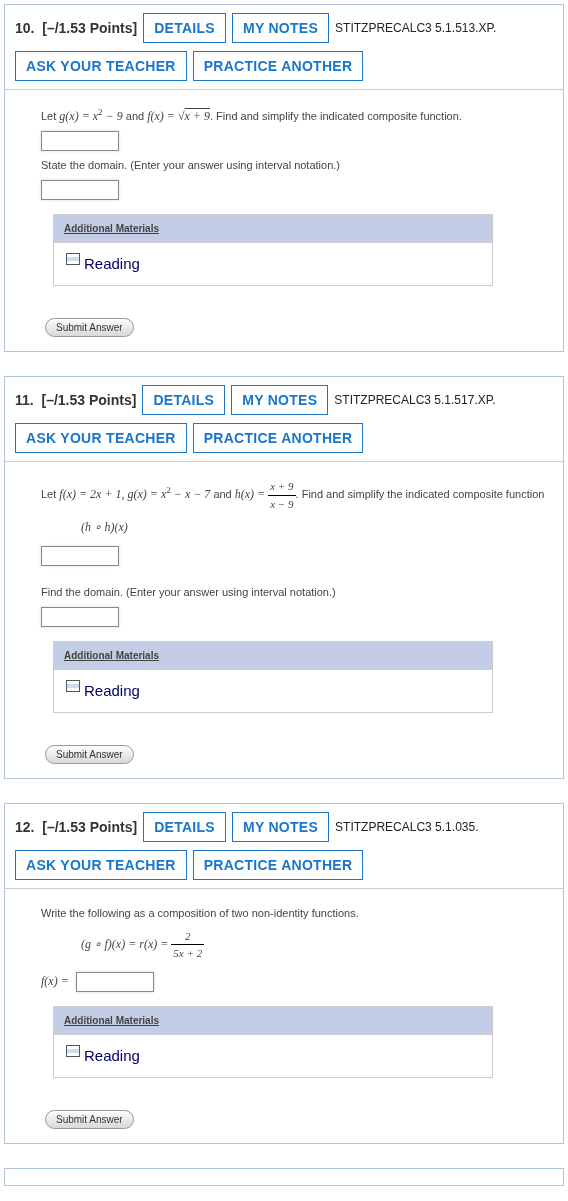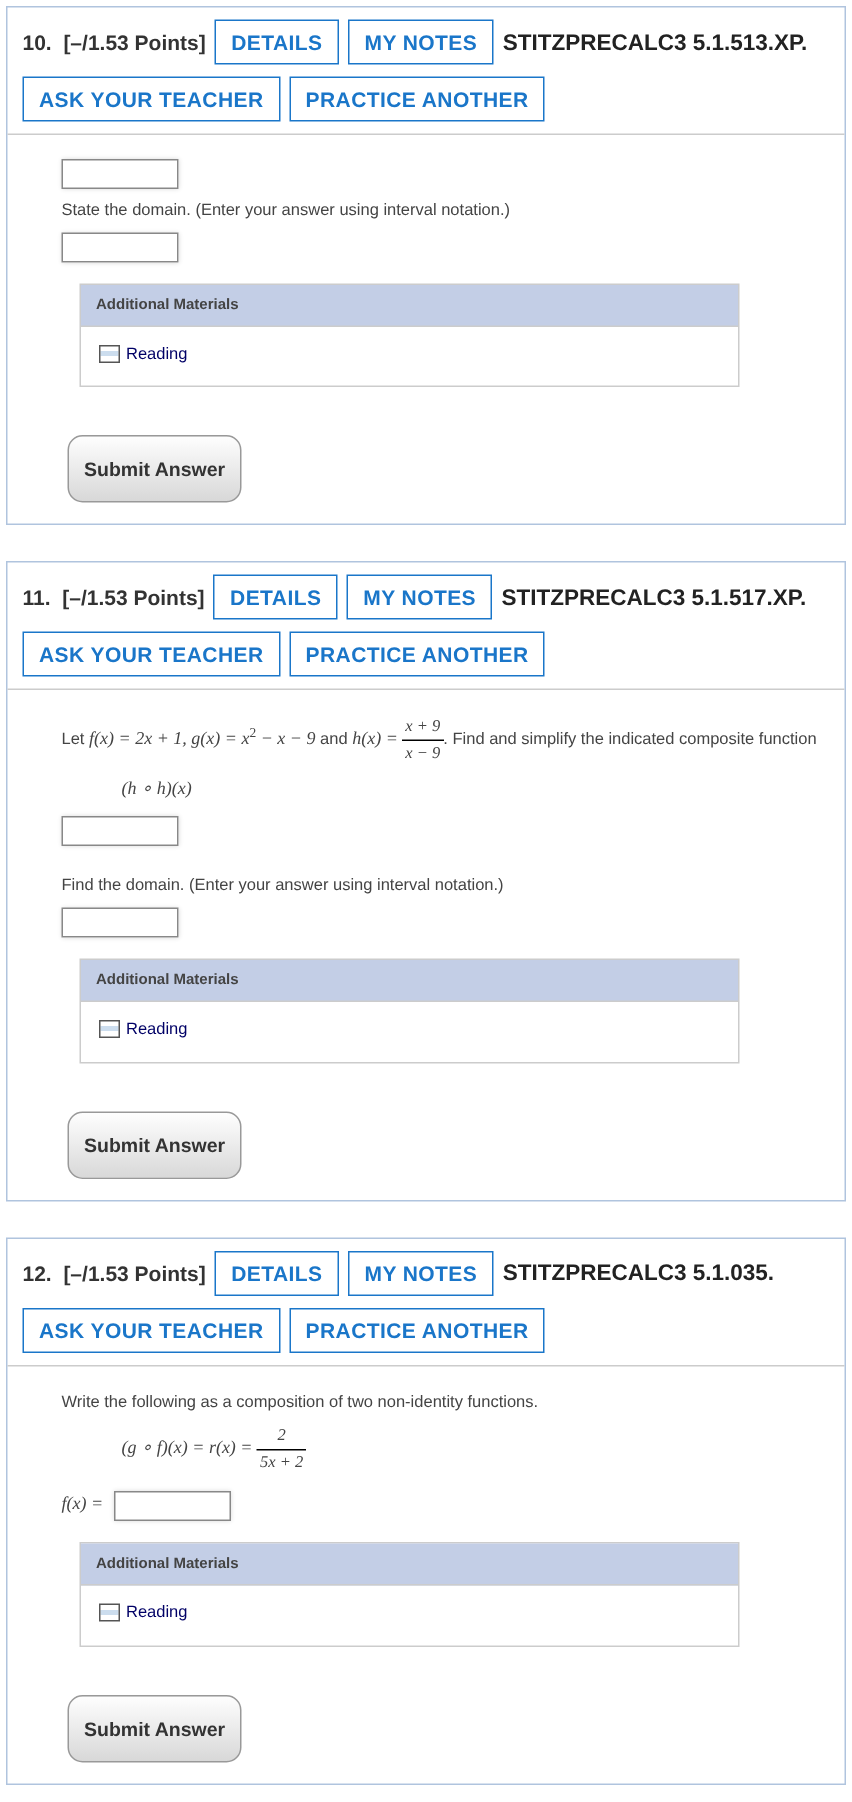--- a/index.html
+++ b/index.html
@@ -30,22 +30,22 @@
     border: 1.5px solid #1a76c9;
     color: #1a76c9;
     font-weight: bold;
     font-size: 14px;
     padding: 6px 10px;
     background: #fff;
     letter-spacing: 0.02em;
     cursor: pointer;
   }
   .ref {
-    font-weight: bold;
-    font-size: 15px;
+    font-weight: normal;
+    font-size: 12px;
     color: #222;
   }
   .hr {
     border-top: 1px solid #ccc;
     margin: 0;
   }
   .q-body {
     padding: 10px 10px 10px 36px;
     color: #444;
     line-height: 1.5;
@@ -59,55 +59,54 @@
   .ans-input {
     border: 1px solid #888;
     height: 18px;
     width: 76px;
     display:inline-block;
     box-shadow: 0 0 3px rgba(0,0,0,0.15);
   }
   .add-mat-box {
     border: 1px solid #ccc;
     margin: 14px 60px 10px 12px;
+    text-decoration: underline;
   }
   .add-mat-head {
     background: #c3cee6;
     font-weight: bold;
     font-size: 10px;
     padding: 6px 10px;
     border-bottom: 1px solid #ccc;
   }
   .add-mat-body {
     padding: 10px 12px;
   }
   .reading-link {
     color: #006;
-    font-size: 11px;
+    font-size: 15px;
     display: inline-flex;
-    align-items: center;
     gap: 4px;
     cursor: pointer;
   }
   .reading-icon {
     width: 12px; height: 10px;
     border: 1px solid #555;
     background: linear-gradient(#fff 33%, #cde 33% 66%, #fff 66%);
     display:inline-block;
   }
   .submit-btn {
     display: inline-block;
     background: linear-gradient(#fefefe,#d8d8d8);
     border: 1px solid #999;
     border-radius: 10px;
-    font-size: 13px;
-    padding: 14px 10px;
+    font-size: 10px;
+    padding: 3px 10px;
     margin: 12px 0 0 10px;
     cursor: pointer;
-    font-weight: bold;
   }
   .submit-wrap { padding: 0 0 14px 30px; }
   .indent { margin-left: 40px; display:block; margin-top:6px; margin-bottom:10px;}
   .row { margin: 6px 0; }
   .lbl { font-family:'Times New Roman',serif; font-style:italic; font-size:12px; margin-right:4px;}
   sup { font-size:0.75em;}
 </style>
 </head>
 <body>
 
@@ -117,20 +116,27 @@
     <span class="btn">DETAILS</span>
     <span class="btn">MY NOTES</span>
     <span class="ref">STITZPRECALC3 5.1.513.XP.</span>
     <div style="width:100%; display:flex; gap:6px;">
       <span class="btn">ASK YOUR TEACHER</span>
       <span class="btn">PRACTICE ANOTHER</span>
     </div>
   </div>
   <div class="hr"></div>
   <div class="q-body">
+    <div class="row">
+      <span>Let  </span>
+      <span class="math"><span>g(x) = x</span><sup class="mathup">2</sup><span> − 9</span></span>
+      <span> and </span>
+      <span class="math"><span>f(x) = </span><span class="mathup">√</span><span class="sqrt">x + 9</span></span>.
+      <span>  Find and simplify the indicated composite function.</span>
+    </div>
     <div class="row"><span class="ans-input" contenteditable="true" style=""></span></div>
     <div class="row" style="">State the domain. (Enter your answer using interval notation.)</div>
     <div class="row"><span class="ans-input" contenteditable="true" style=""></span></div>
 
     <div class="add-mat-box">
       <div class="add-mat-head">Additional Materials</div>
       <div class="add-mat-body">
         <span class="reading-link">
           <span class="reading-icon"></span>
           <span>Reading</span>
@@ -151,21 +157,21 @@
     <span class="ref">STITZPRECALC3 5.1.517.XP.</span>
     <div style="width:100%; display:flex; gap:6px;">
       <span class="btn">ASK YOUR TEACHER</span>
       <span class="btn">PRACTICE ANOTHER</span>
     </div>
   </div>
   <div class="hr"></div>
   <div class="q-body">
     <div class="row">
       <span>Let  </span>
-      <span class="math"><span>f(x) = 2x + 1, g(x) = x</span><sup class="mathup">2</sup><span> − x − 9</span></span>
+      <span class="math"><span>f(x) = 2x + 1, g(x) = x</span><sup class="mathup">2</sup><span> − x − 7</span></span>
       <span> and </span>
       <span class="math"><span>h(x) = </span>
         <span class="frac">
             <span>x + 9</span>
             <span>x − 9</span>
           </span></span>.
       <span>  Find and simplify the indicated composite function</span>
     </div>
     <span class="indent math">(h ∘ h)(x)</span>
     <div class="row"><span class="ans-input" contenteditable="true" style=""></span></div>

